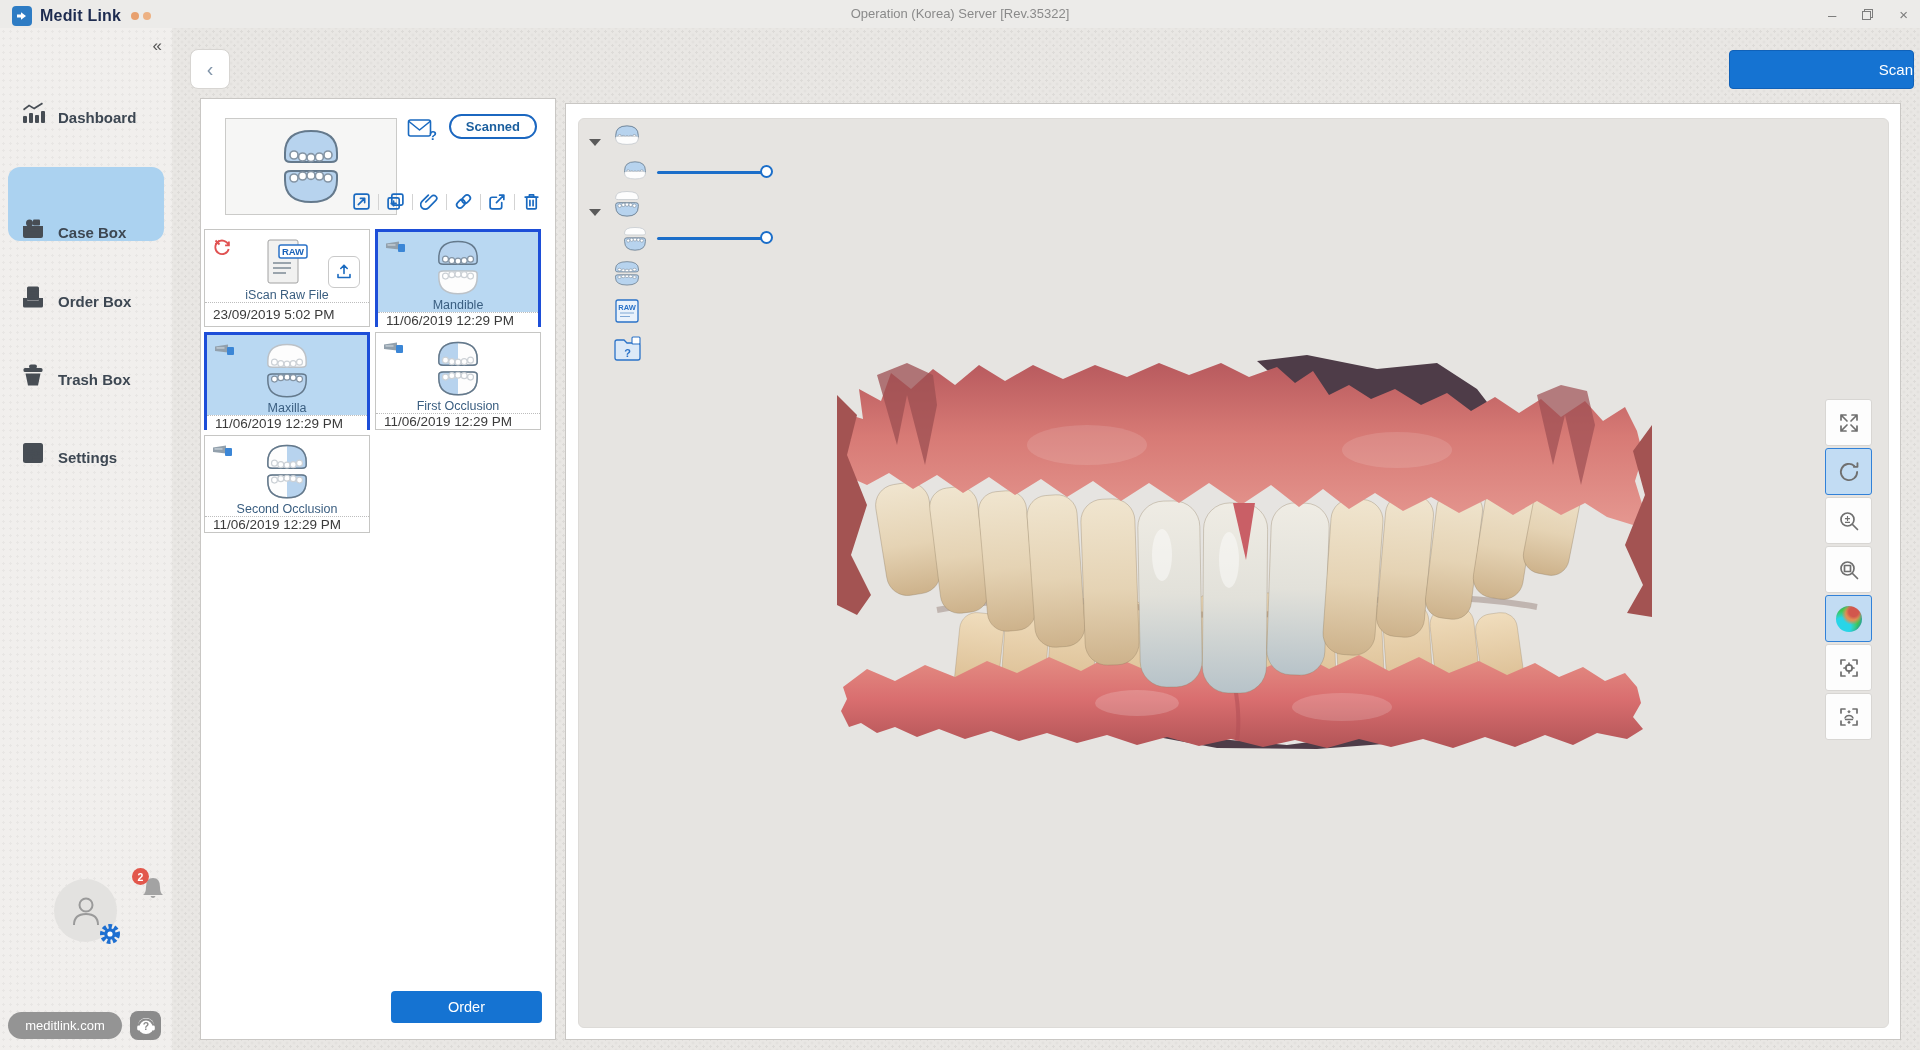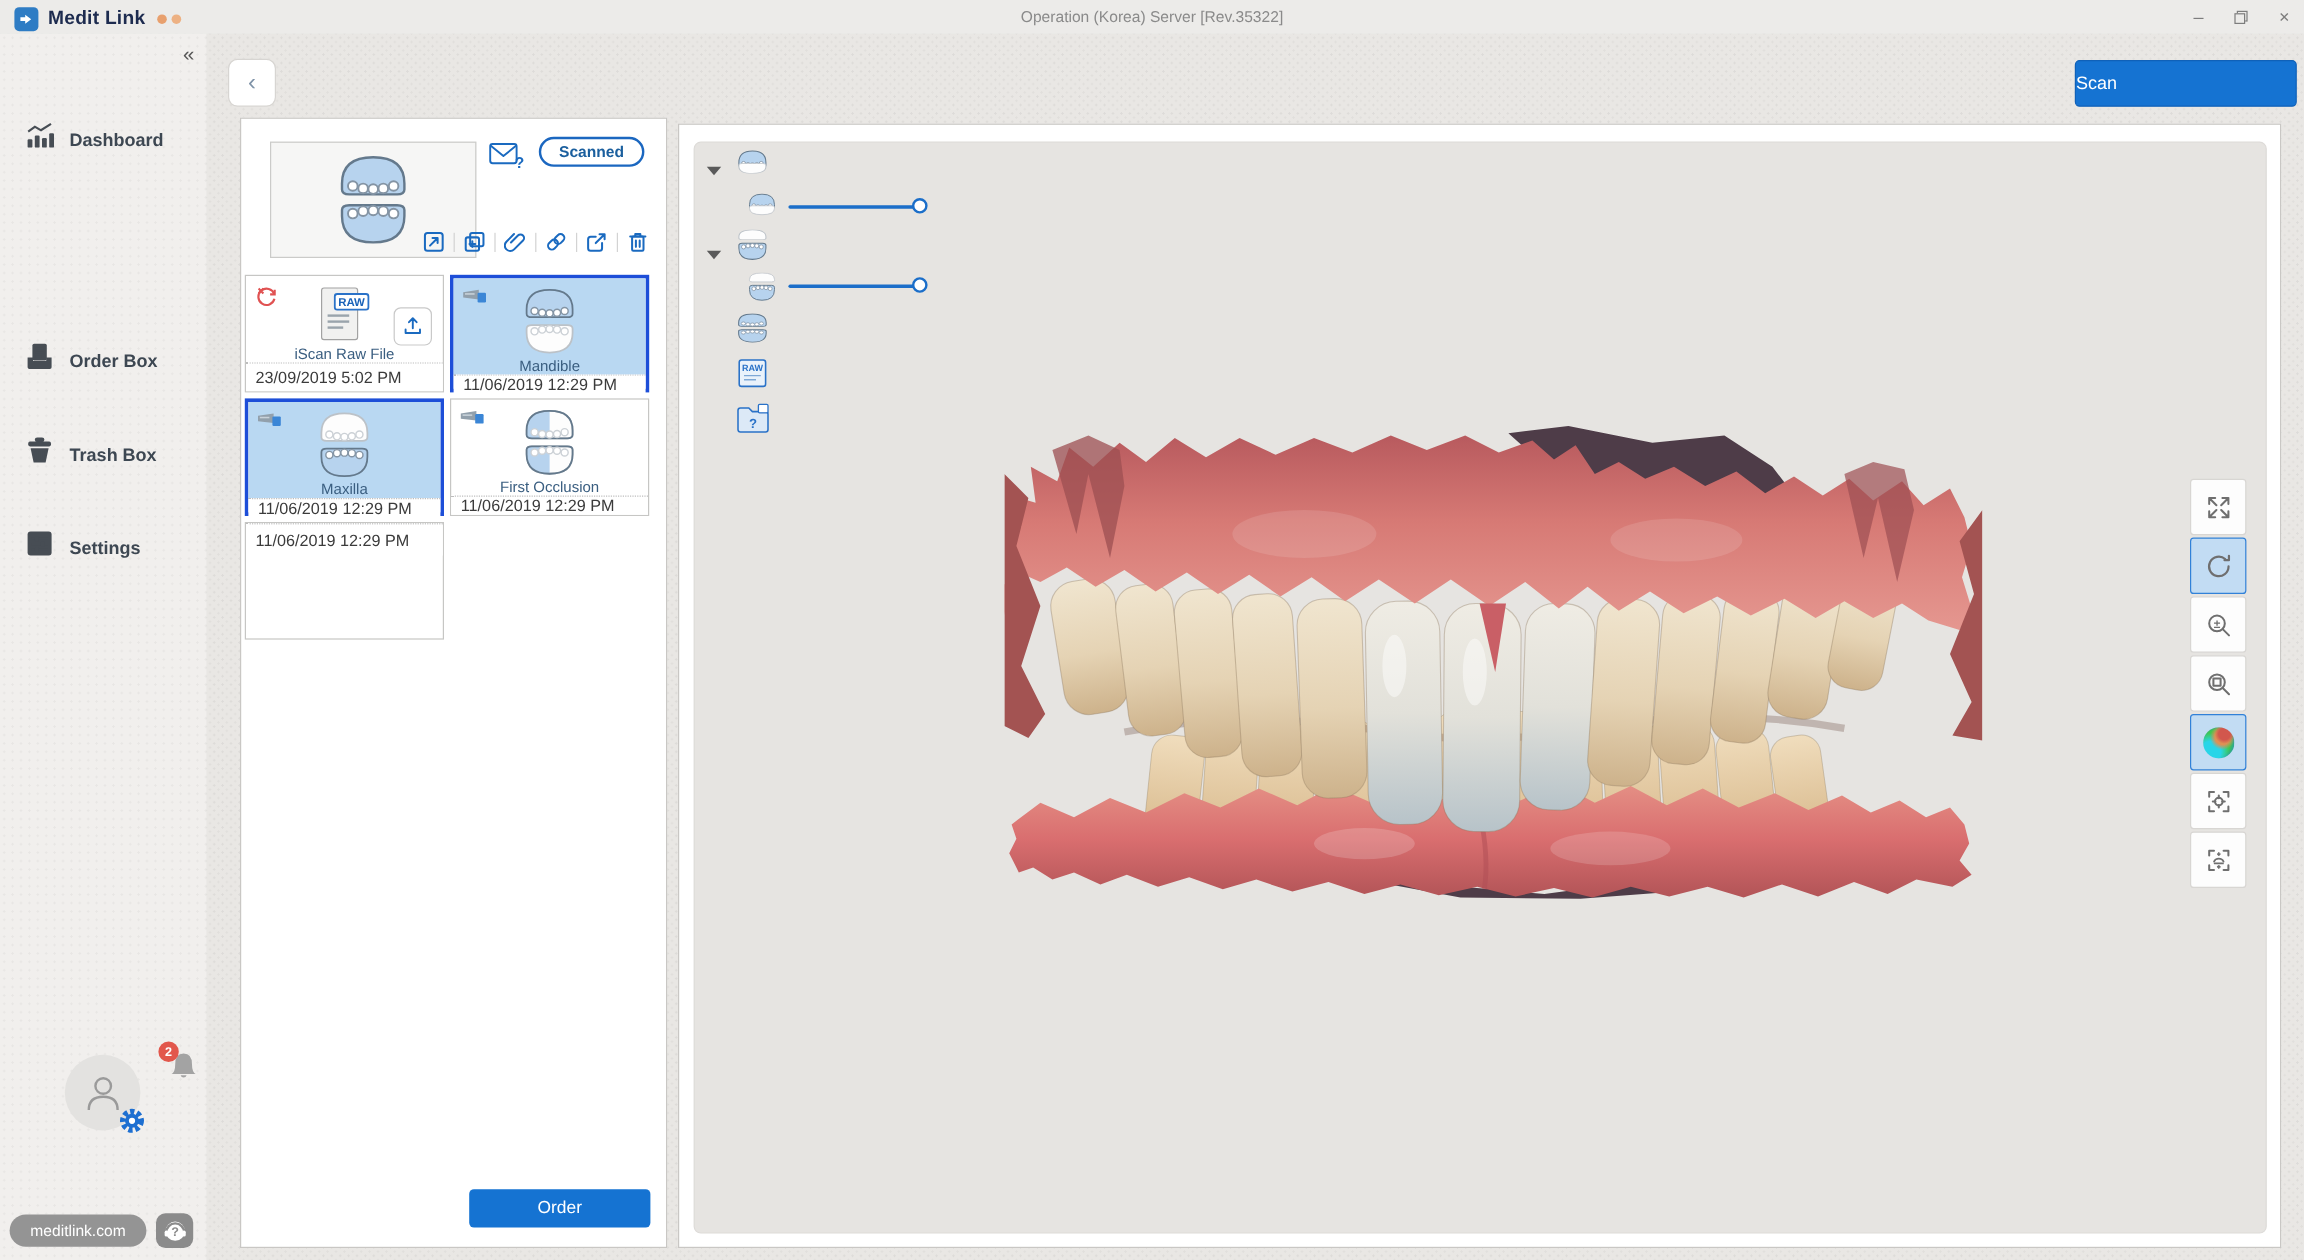--- a/index.html
+++ b/index.html
@@ -38,21 +38,21 @@
   .nicon path,.nicon rect,.nicon circle{fill:#474d54;}
   
   .avatar{position:absolute;left:54px;top:879px;width:63px;height:63px;border-radius:50%;background:#e3e2e0;display:flex;align-items:center;justify-content:center;cursor:pointer;}
   .avatar-gear{position:absolute;left:99px;top:923px;width:22px;height:22px;cursor:pointer;}
   .bell{position:absolute;left:138px;top:874px;width:30px;height:30px;cursor:pointer;}
   .bell-badge{position:absolute;left:-6px;top:-6px;width:17px;height:17px;border-radius:50%;background:#e2574c;color:#fff;font-size:10.5px;font-weight:bold;display:flex;align-items:center;justify-content:center;}
   .site-pill{position:absolute;left:8px;top:1012px;width:114px;height:27px;border-radius:14px;background:#949494;color:#fff;font-size:13px;display:flex;align-items:center;justify-content:center;cursor:pointer;}
   .help-btn{position:absolute;left:130px;top:1011px;width:31px;height:29px;border-radius:8px;background:#8b8b8b;display:flex;align-items:center;justify-content:center;cursor:pointer;}
   
   .back-btn{position:absolute;left:190px;top:49px;width:38px;height:38px;background:#fff;border:1px solid #d7d5d2;border-radius:8px;color:#7f93a8;font-size:20px;display:flex;align-items:center;justify-content:center;cursor:pointer;}
-  .scan-btn{position:absolute;left:1729px;top:50px;width:183px;height:37px;background:#1573d2;border:1px solid #1061b8;border-radius:4px;color:#fff;font-size:15px;display:flex;align-items:center;justify-content:flex-start;cursor:pointer;}
+  .scan-btn{position:absolute;left:1729px;top:50px;width:183px;height:37px;background:#1573d2;border:1px solid #1061b8;border-radius:4px;color:#fff;font-size:15px;display:flex;align-items:center;justify-content:flex-end;cursor:pointer;}
   
   .case-panel{position:absolute;left:200px;top:98px;width:356px;height:942px;background:#fff;border:1px solid #c9c7c4;box-sizing:border-box;}
   .ov-thumb{position:absolute;left:24px;top:19px;width:170px;height:95px;background:#f6f6f5;border:1px solid #cbcbc9;display:flex;align-items:center;justify-content:center;cursor:pointer;}
   .mail-icon{position:absolute;left:206px;top:18px;cursor:pointer;}
   .badge{position:absolute;right:18px;top:15px;height:21px;padding:0 15px;border:2px solid #1b67c0;border-radius:13px;color:#1b5f9e;font-size:13px;font-weight:bold;display:flex;align-items:center;background:#fff;}
   .actions{position:absolute;right:14px;top:93px;display:flex;align-items:center;gap:7px;}
   .actions .ai{cursor:pointer;display:flex;}
   .actions .sep{width:1px;height:16px;background:#d3d3d3;}
   .cards{position:absolute;left:3px;top:130px;width:350px;display:grid;grid-template-columns:166px 166px;grid-auto-rows:98px;gap:5px;}
   .card{background:#fff;border:1px solid #c6c6c4;box-sizing:border-box;display:flex;flex-direction:column;cursor:pointer;}
@@ -182,20 +182,31 @@
           <rect x="3" y="16" width="4" height="7" rx="1"></rect>
             <rect x="9" y="13" width="4" height="10" rx="1"></rect>
             <rect x="15" y="15" width="4" height="8" rx="1"></rect>
             <rect x="21" y="11" width="4" height="12" rx="1"></rect>
           <path d="M3,9 L9,4.5 L14,7.5 L22,2.5 L23,4 L14.2,9.6 L9.2,6.6 L4,10.5 Z"></path>
         </svg>
       </span>
       <span class="nlabel">Dashboard</span>
     </div>
 
+    <div class="nav-item active" style="top:139px">
+      <span class="nicon">
+        <svg viewBox="0 0 26 26" width="26" height="26">
+          <circle cx="9.5" cy="8" r="3.5"></circle>
+            <rect x="13" y="4.5" width="7" height="6" rx="1"></rect>
+          <path d="M3,11 h20 v10 q0,2 -2,2 h-16 q-2,0 -2,-2 Z"></path>
+          <rect x="7" y="13.5" width="12" height="3" rx="1.5" fill="#f1efed"></rect>
+        </svg>
+      </span>
+      <span class="nlabel">Case Box</span>
+    </div>
 
     <div class="nav-item" style="top:304px">
       <span class="nicon">
         <svg viewBox="0 0 26 26" width="26" height="26">
           <rect x="9" y="2.5" width="8" height="4" rx="2"></rect>
           <rect x="3.5" y="6" width="19" height="4" rx="1.5"></rect>
           <path d="M5.5,11.5 L8,23.5 h10 L20.5,11.5 Z"></path>
           <rect x="9" y="14" width="1.8" height="7" fill="#f1efed"></rect>
             <rect x="12.1" y="14" width="1.8" height="7" fill="#f1efed"></rect>
             <rect x="15.2" y="14" width="1.8" height="7" fill="#f1efed"></rect>
@@ -449,20 +460,46 @@
                   <use href="#teethLo"></use>
                 </g>
               </g>
           </svg>
           <span class="card-name">First Occlusion</span>
         </div>
         <div class="card-date">11/06/2019 12:29 PM</div>
       </div>
 
       <div class="card">
+        <div class="card-body">
+          <span class="scan-mini">
+            <svg width="24" height="15" viewBox="0 0 24 15">
+                <path d="M1,4.5 L14,2.5 L14,10.5 L1,9 Z" fill="#92a0ac"></path>
+                <rect x="13" y="5" width="7" height="8" rx="1" fill="#3b86d6"></rect>
+                <rect x="2.5" y="5.3" width="8" height="1.3" fill="#c8d2da"></rect>
+              </svg>
+          </span>
+          <svg width="86" height="56" viewBox="0 0 30 38">
+            <use href="#archUp" class="a-faint"></use>
+              <rect x="15" y="0" width="13" height="17" fill="#b7d3ee" clip-path="url(#clipUp)"></rect>
+              <use href="#archUp" fill="none" stroke="#64798c"></use>
+              <g class="a-teeth-f">
+                <use href="#teethUp"></use>
+              </g>
+            <g transform="translate(0,17.5)">
+                <use href="#archLo" class="a-faint"></use>
+                <rect x="15" y="0" width="13" height="20" fill="#b7d3ee" clip-path="url(#clipLo)"></rect>
+                <use href="#archLo" fill="none" stroke="#64798c"></use>
+                <g class="a-teeth-f">
+                  <use href="#teethLo"></use>
+                </g>
+              </g>
+          </svg>
+          <span class="card-name">Second Occlusion</span>
+        </div>
         <div class="card-date">11/06/2019 12:29 PM</div>
       </div>
     </div>
 
     <div class="order-btn">Order</div>
   </div>
 
   <div class="viewer">
     <div class="viewport">
 

